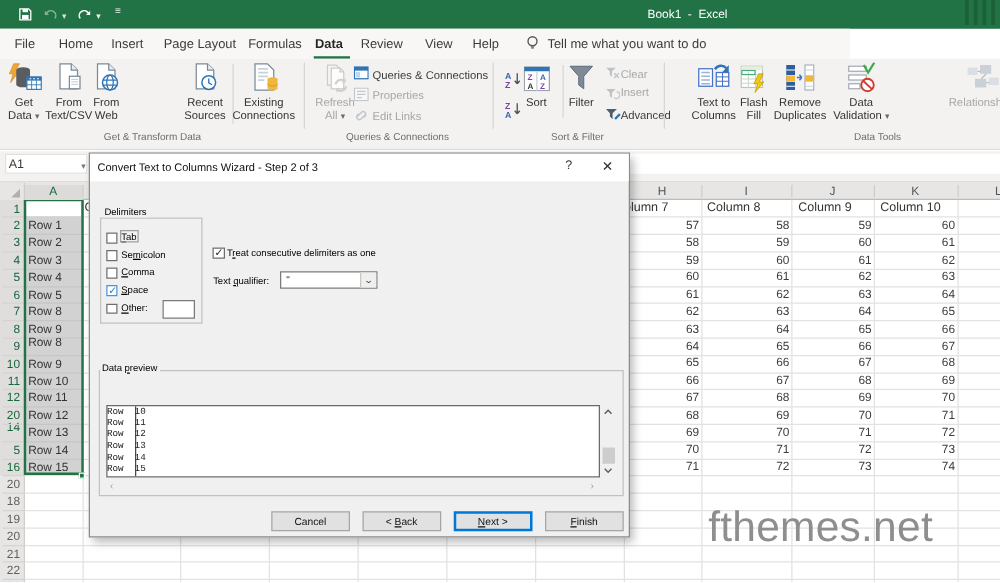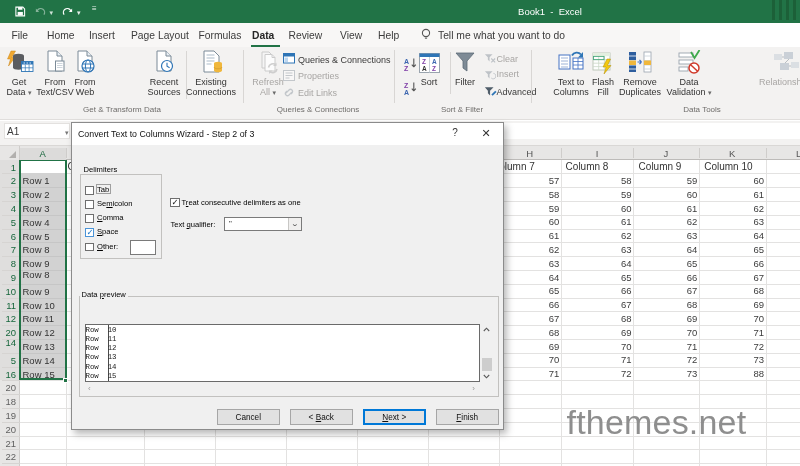--- a/index.html
+++ b/index.html
@@ -258,21 +258,21 @@
 <div class="nc" style="top:69.0px;left:705.0px">64</div>
 <div class="nc" style="top:82.8px;left:705.0px">65</div>
 <div class="nc" style="top:96.6px;left:705.0px">66</div>
 <div class="nc" style="top:110.4px;left:705.0px">67</div>
 <div class="nc" style="top:124.2px;left:705.0px">68</div>
 <div class="nc" style="top:138.0px;left:705.0px">69</div>
 <div class="nc" style="top:151.8px;left:705.0px">70</div>
 <div class="nc" style="top:165.6px;left:705.0px">71</div>
 <div class="nc" style="top:179.4px;left:705.0px">72</div>
 <div class="nc" style="top:193.2px;left:705.0px">73</div>
-<div class="nc" style="top:207.0px;left:705.0px">88</div>
+<div class="nc" style="top:207.0px;left:705.0px">74</div>
 <div id="selbox"></div>
 <div id="fhandle"></div>
 <div class="b1">Column 1</div>
 <div class="c1" style="left:492px">Column 7</div>
 <div class="c1" style="left:565.6px">Column 8</div>
 <div class="c1" style="left:638.6px">Column 9</div>
 <div class="c1" style="left:704.2px">Column 10</div>
 </div>
 <div id="wm">fthemes.net</div>
 

